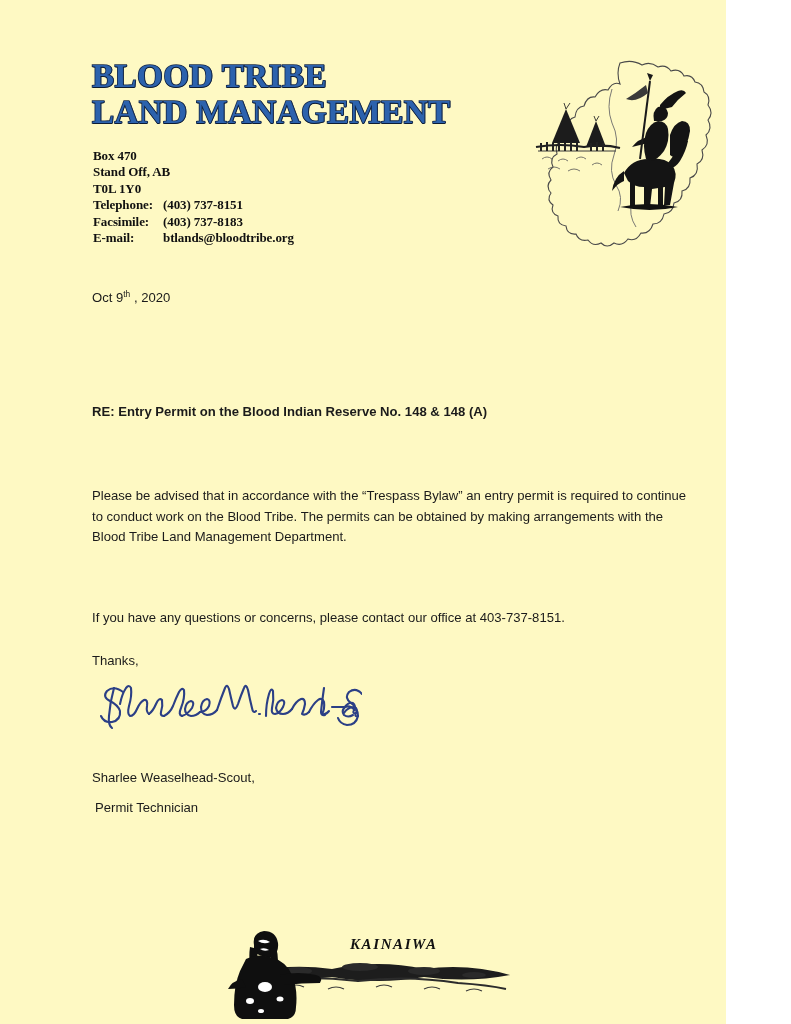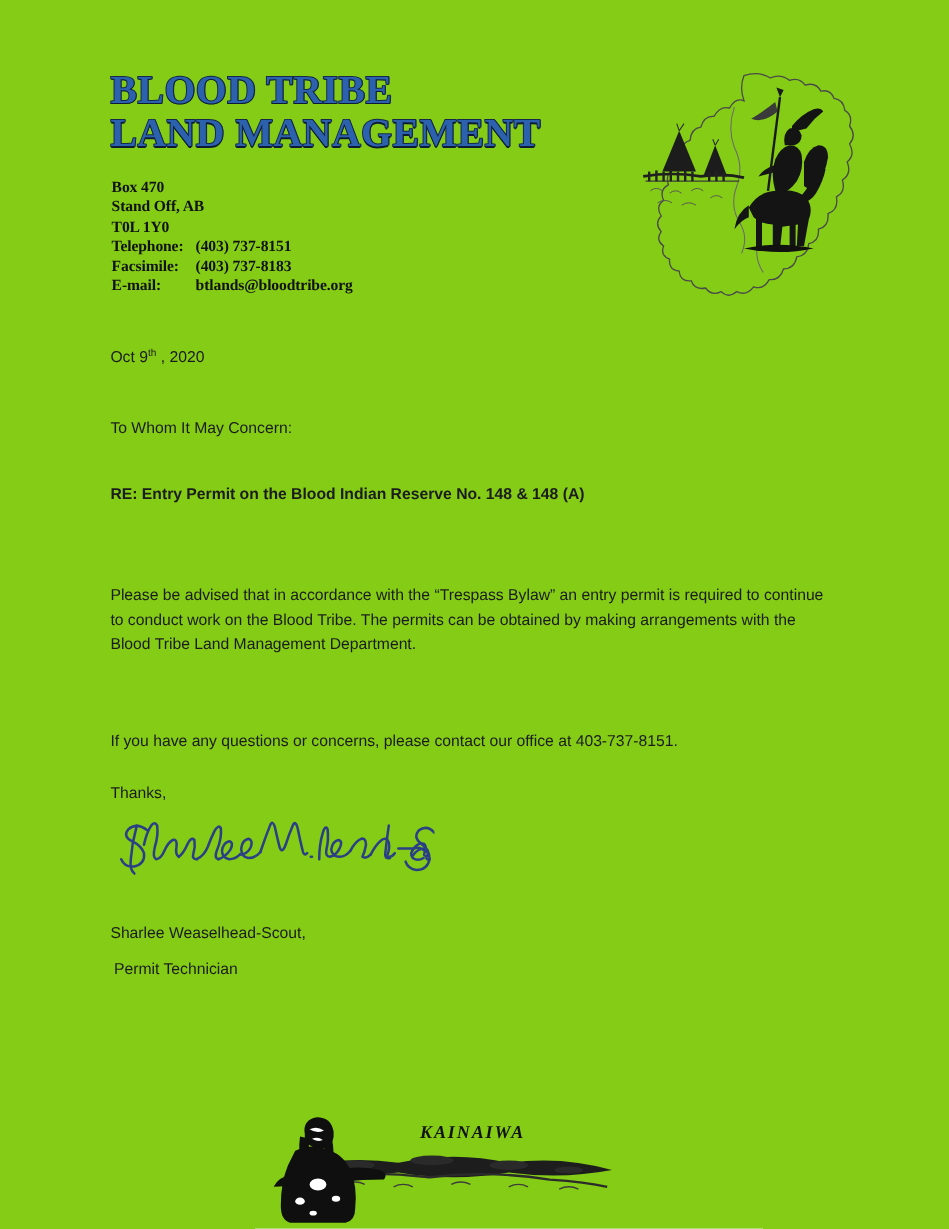--- a/index.html
+++ b/index.html
@@ -2,23 +2,23 @@
 <html><head>
 <meta charset="utf-8">
 <style>
   html, body {
     margin: 0;
     padding: 0;
     background: #ffffff;
   }
   #page {
     position: relative;
-    width: 791px;
+    width: 726px;
     height: 1024px;
-    background: #84cc16;
+    background: #fef9c3;
     overflow: hidden;
     font-family: "Liberation Sans", sans-serif;
     color: #1a1a1a;
   }
 
   
   #letterhead-title {
     position: absolute;
     left: 92px;
     top: 58px;
@@ -207,21 +207,20 @@
     <path d="M142 26 L132 104" stroke="#1a1a1a" stroke-width="2" fill="none"></path>
     <path d="M142 26 L139 18 L145 20 Z" fill="#1a1a1a"></path>
 
     <path d="M140 38 Q128 48 118 44 Q128 38 138 30 Z" fill="#3a3a3a"></path>
 
     <path d="M112 152 Q140 146 170 152 Q142 158 112 152 Z" fill="#111111"></path>
   </svg>
 
   <div class="body-text" id="date-line"><span>Oct 9</span><sup>th</sup><span> , 2020</span></div>
 
-  <div class="body-text" id="salutation">To Whom It May Concern:</div>
 
   <div class="body-text" id="subject-line">RE: Entry Permit on the Blood Indian Reserve No. 148 &amp; 148 (A)</div>
 
   <div class="body-text" id="paragraph-1">Please be advised that in accordance with the “Trespass Bylaw” an entry permit is required to continue to conduct work on the Blood Tribe. The permits can be obtained by making arrangements with the Blood Tribe Land Management Department.</div>
 
 
   <div class="body-text" id="paragraph-3">If you have any questions or concerns, please contact our office at 403-737-8151.</div>
 
   <div class="body-text" id="closing">Thanks,</div>
 

